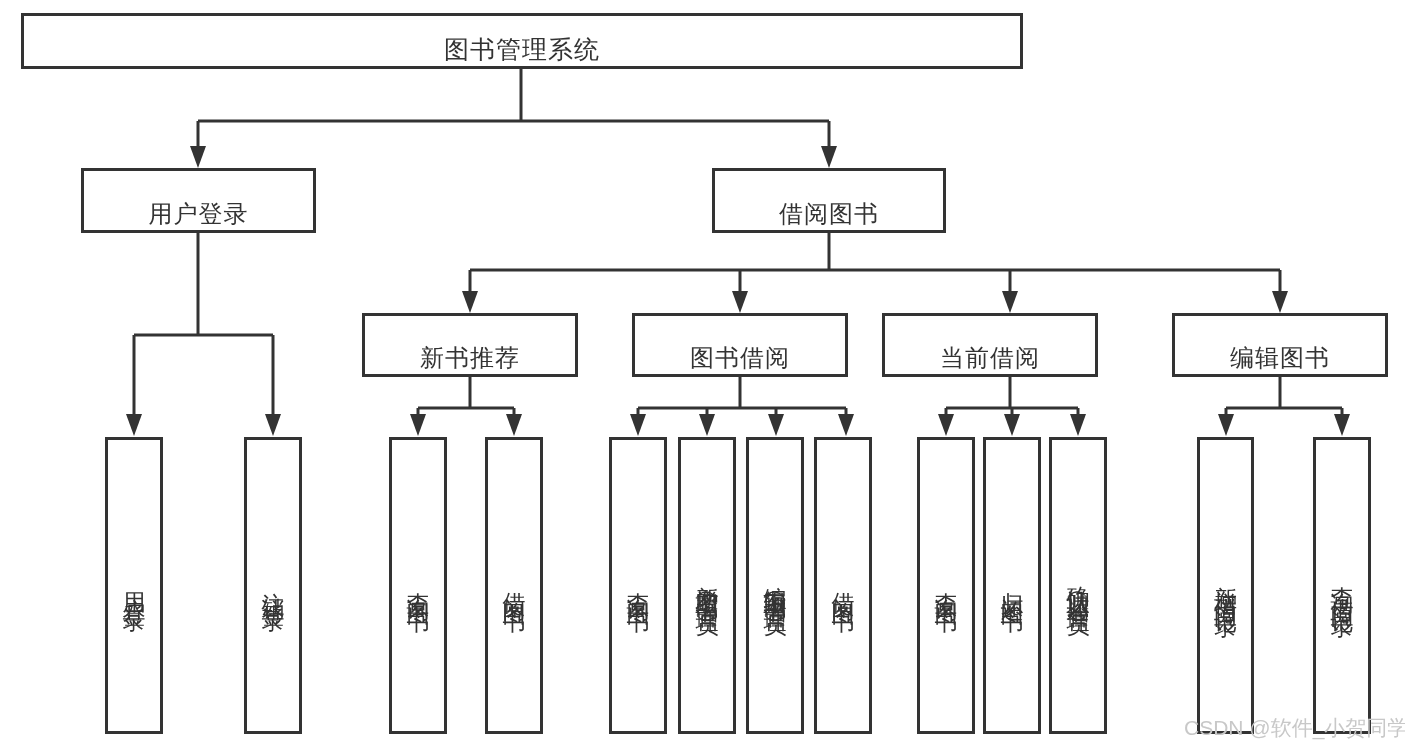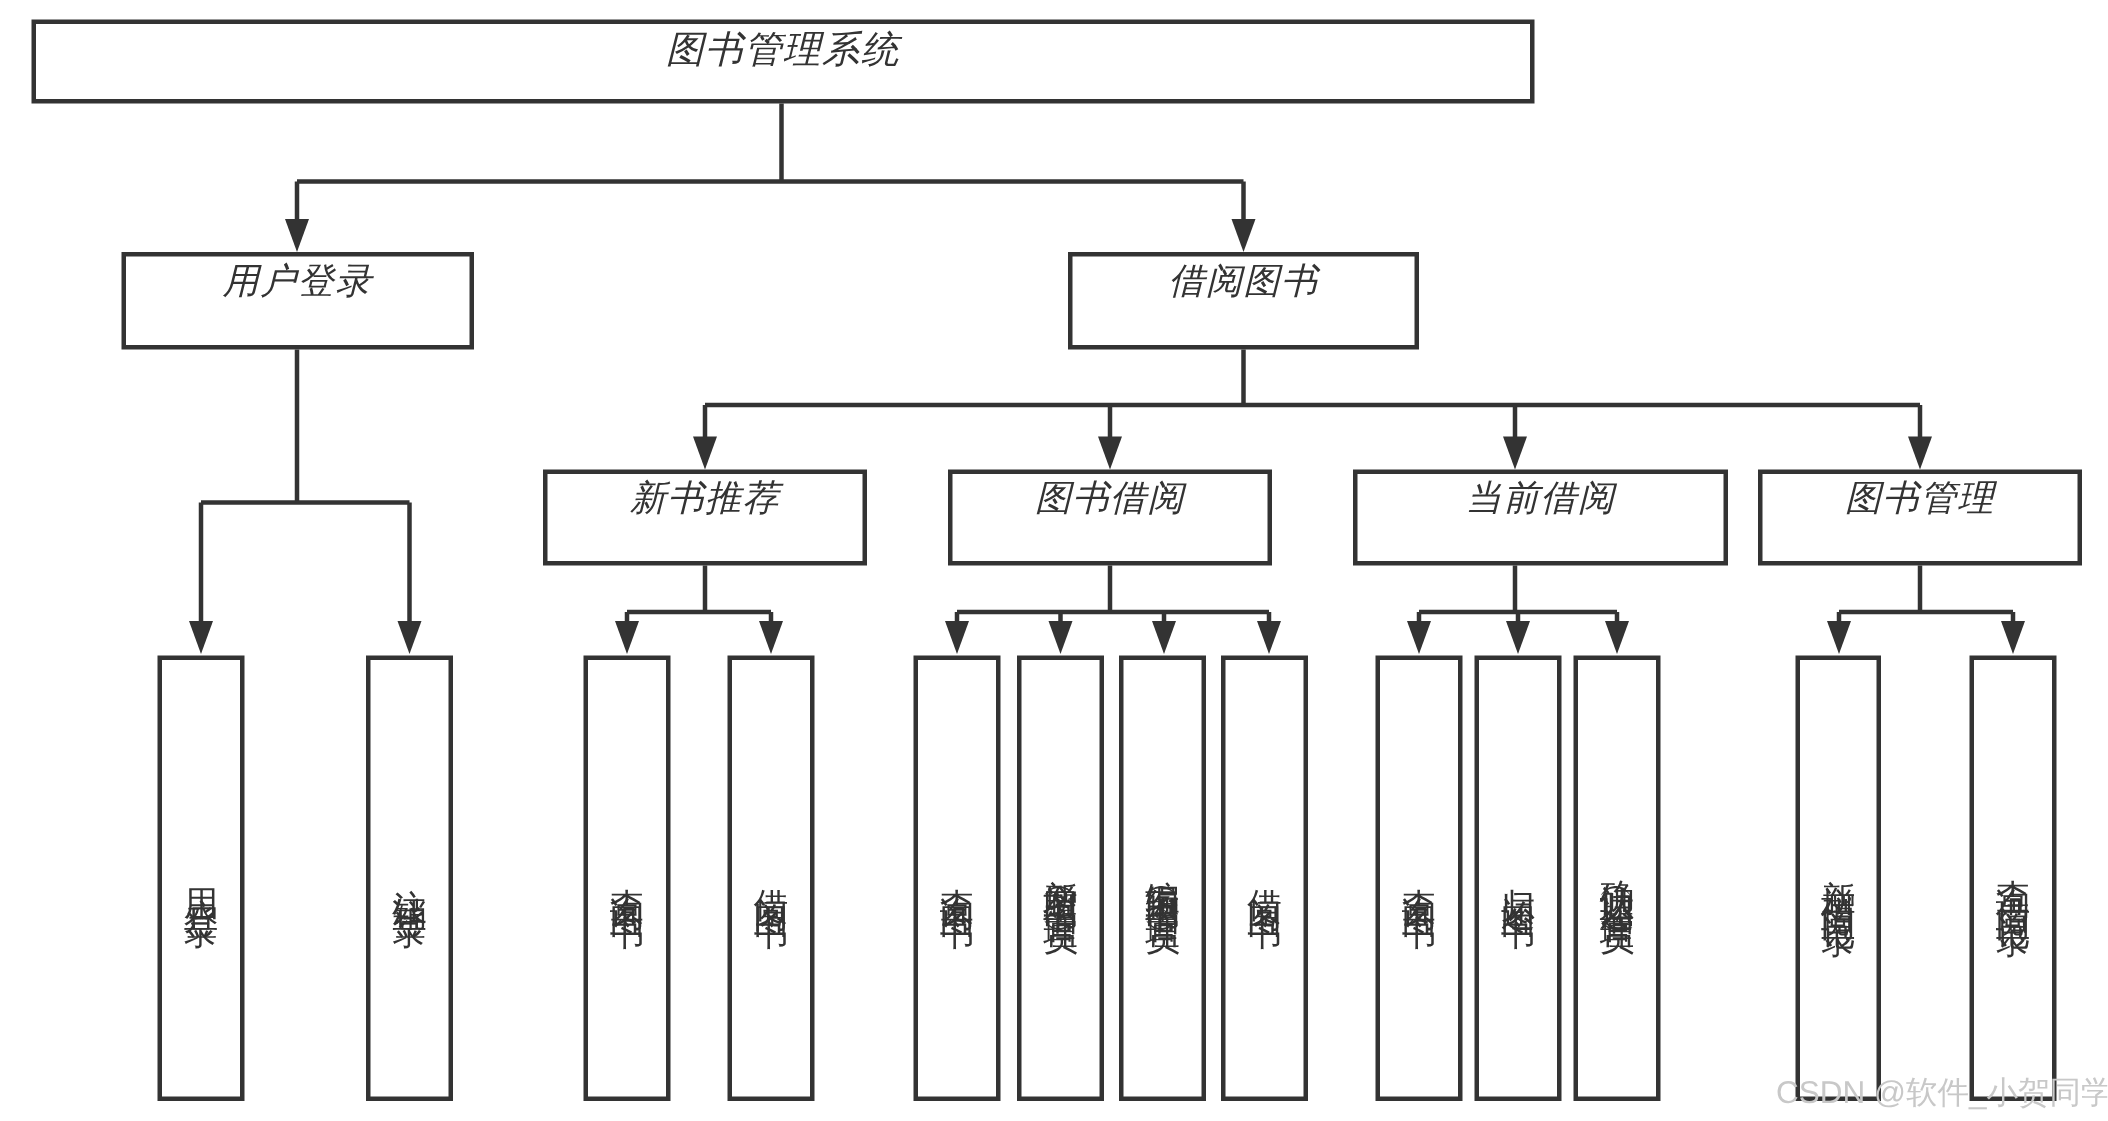--- a/index.html
+++ b/index.html
@@ -29,23 +29,22 @@
   #connectors polygon {
     fill: #333333;
     stroke: none;
   }
   .node {
     position: absolute;
     box-sizing: border-box;
     border: 3px solid #333333;
     background: #ffffff;
     display: flex;
-    align-items: flex-start;
+    align-items: flex-end;
     justify-content: center;
-    font-style: italic;
   }
   .hlabel {
     font-size: 24px;
     color: #333333;
     letter-spacing: 1px;
     white-space: nowrap;
   }
   .root-label {
     font-size: 25px;
   }
@@ -159,25 +158,25 @@
   <div class="node" style="left:712px; top:168px; width:234px; height:65px;">
     <span class="hlabel">借阅图书</span>
   </div>
 
   <div class="node" style="left:632px; top:313px; width:216px; height:64px;">
     <span class="hlabel">图书借阅</span>
   </div>
   <div class="node" style="left:362px; top:313px; width:216px; height:64px;">
     <span class="hlabel">新书推荐</span>
   </div>
-  <div class="node" style="left:902px; top:313px; width:250px; height:64px;">
+  <div class="node" style="left:882px; top:313px; width:216px; height:64px;">
     <span class="hlabel">当前借阅</span>
   </div>
   <div class="node" style="left:1172px; top:313px; width:216px; height:64px;">
-    <span class="hlabel">图书管理</span>
+    <span class="hlabel">编辑图书</span>
   </div>
 
   <div class="vnode" style="left:105px; width:58px;">
     <span class="vlabel">用户登录</span>
   </div>
   <div class="vnode" style="left:244px; width:58px;">
     <span class="vlabel">注销登录</span>
   </div>
 
   <div class="vnode" style="left:389px; width:58px;">

